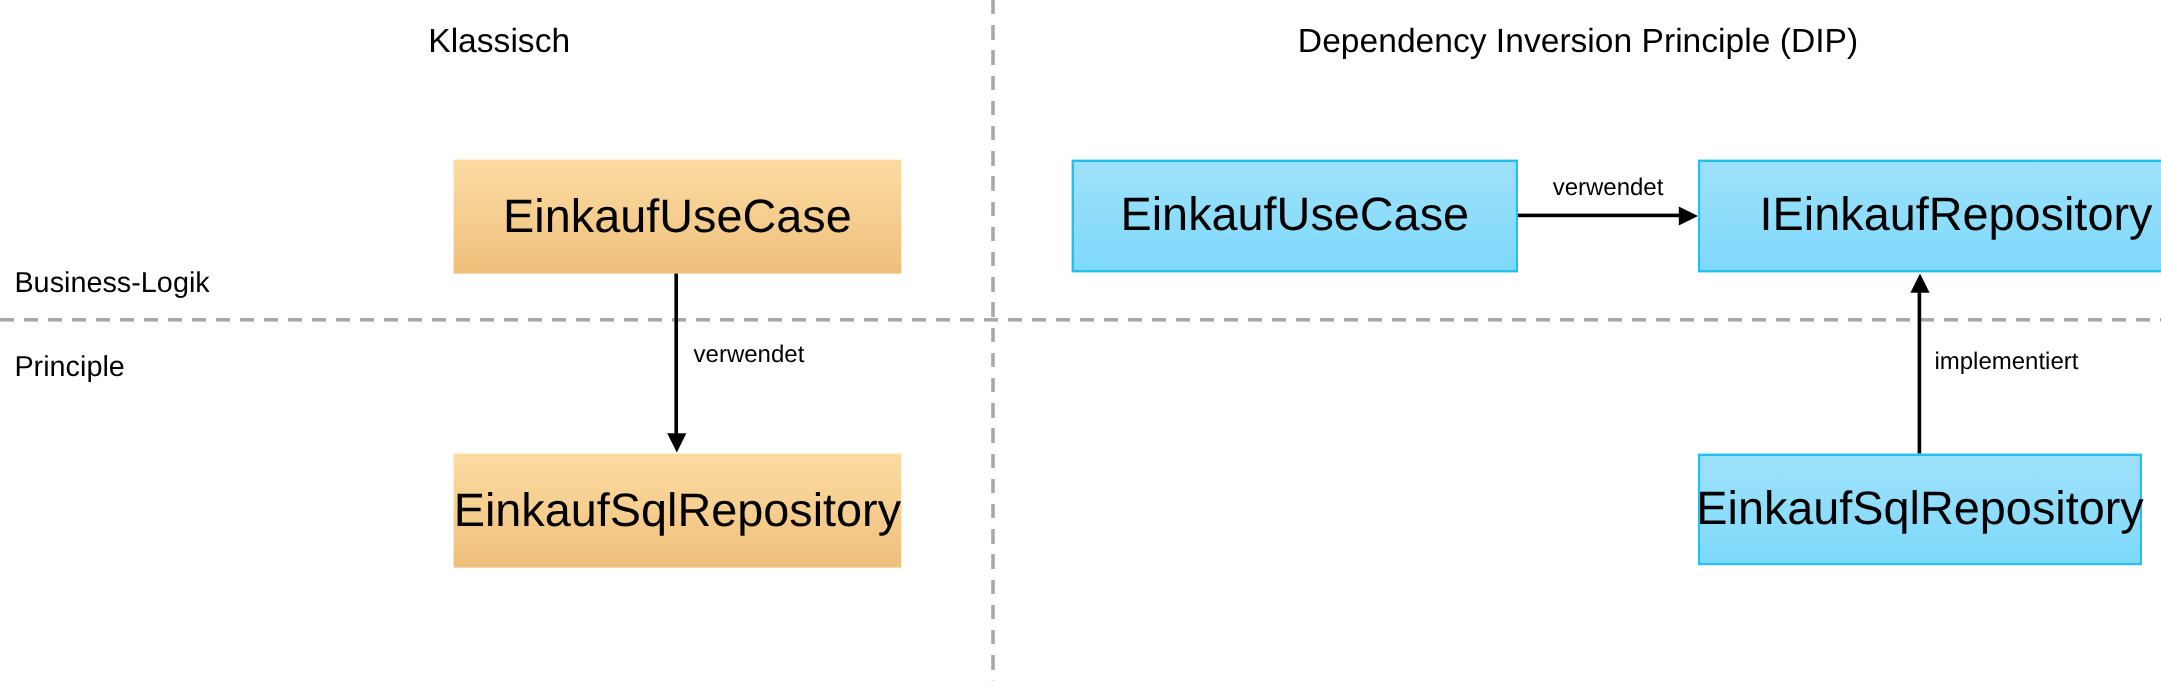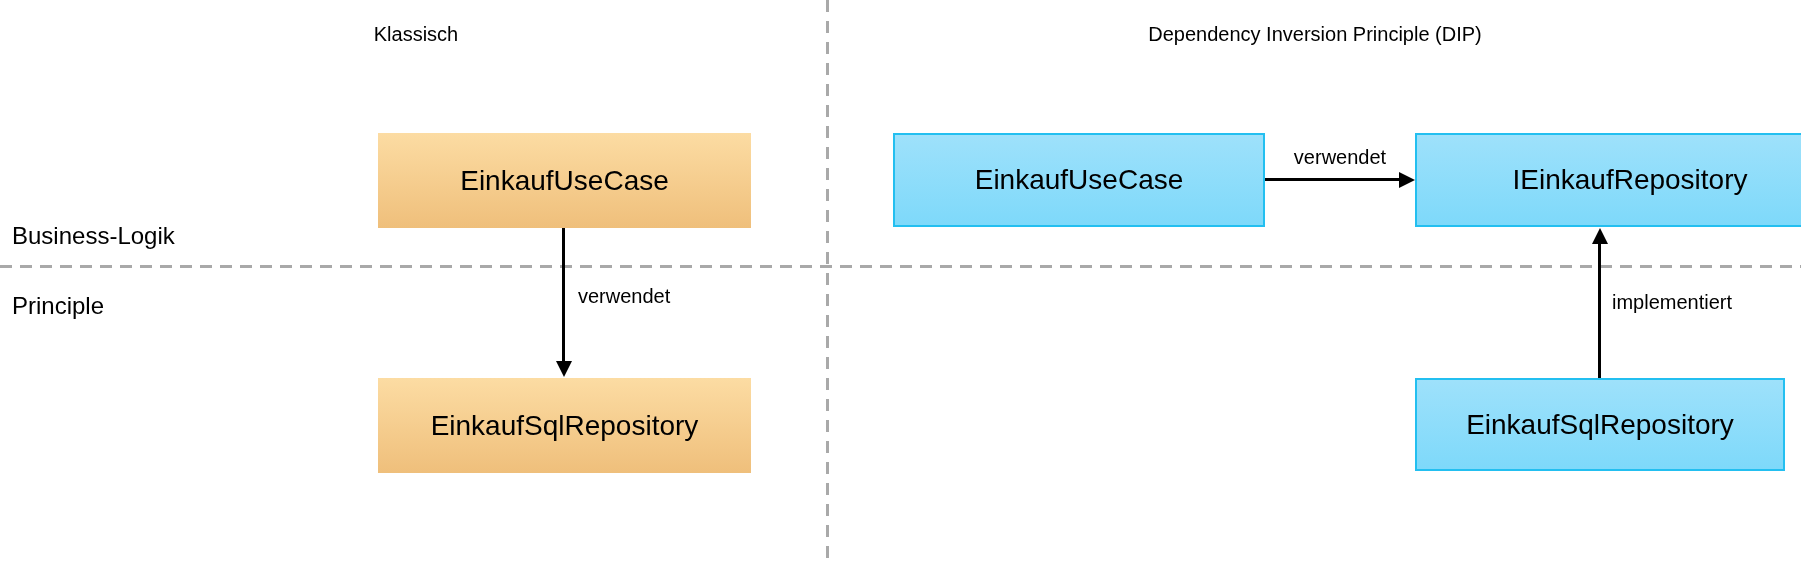--- a/index.html
+++ b/index.html
@@ -7,37 +7,37 @@
     --dip-box-top:#9EE1FB; --dip-box-bottom:#7ED9FA; --dip-box-border:#23BFF0;
     --divider:#A9A9A9; --arrow:#000000; --text:#000000;
   }
   html,body{margin:0;padding:0;background:#ffffff;}
   .canvas{
     position:relative; width:1801px; height:575px; background:#ffffff;
     font-family:"Liberation Sans", sans-serif; color:var(--text); overflow:hidden;
   }
   .title{
     position:absolute; top:12px; transform:translateX(-50%);
-    font-size:20px; line-height:44px; white-space:nowrap;
+    font-size:28px; line-height:44px; white-space:nowrap;
   }
   .h-divider{
     position:absolute; left:0; top:265px; width:1801px; height:3px;
     background:repeating-linear-gradient(90deg, var(--divider) 0 12px, transparent 12px 20px);
   }
   .v-divider{
     position:absolute; left:826px; top:0; width:3px; height:567px;
     background:repeating-linear-gradient(180deg, var(--divider) 0 12px, transparent 12px 21px);
   }
   .layer-label{
     position:absolute; left:12px; transform:translateY(-50%);
     font-size:24px; white-space:nowrap;
   }
   .box{
     position:absolute; display:flex; align-items:center; justify-content:center;
-    font-size:28px; white-space:nowrap; box-sizing:border-box;
+    font-size:39px; white-space:nowrap; box-sizing:border-box;
   }
   .box.classic{
     background:linear-gradient(to bottom, var(--classic-box-top), var(--classic-box-bottom));
   }
   .box.dip{
     background:linear-gradient(to bottom, var(--dip-box-top), var(--dip-box-bottom));
     border:2px solid var(--dip-box-border);
   }
   .shaft{position:absolute; background:var(--arrow);}
   .head{position:absolute; width:0; height:0;}

